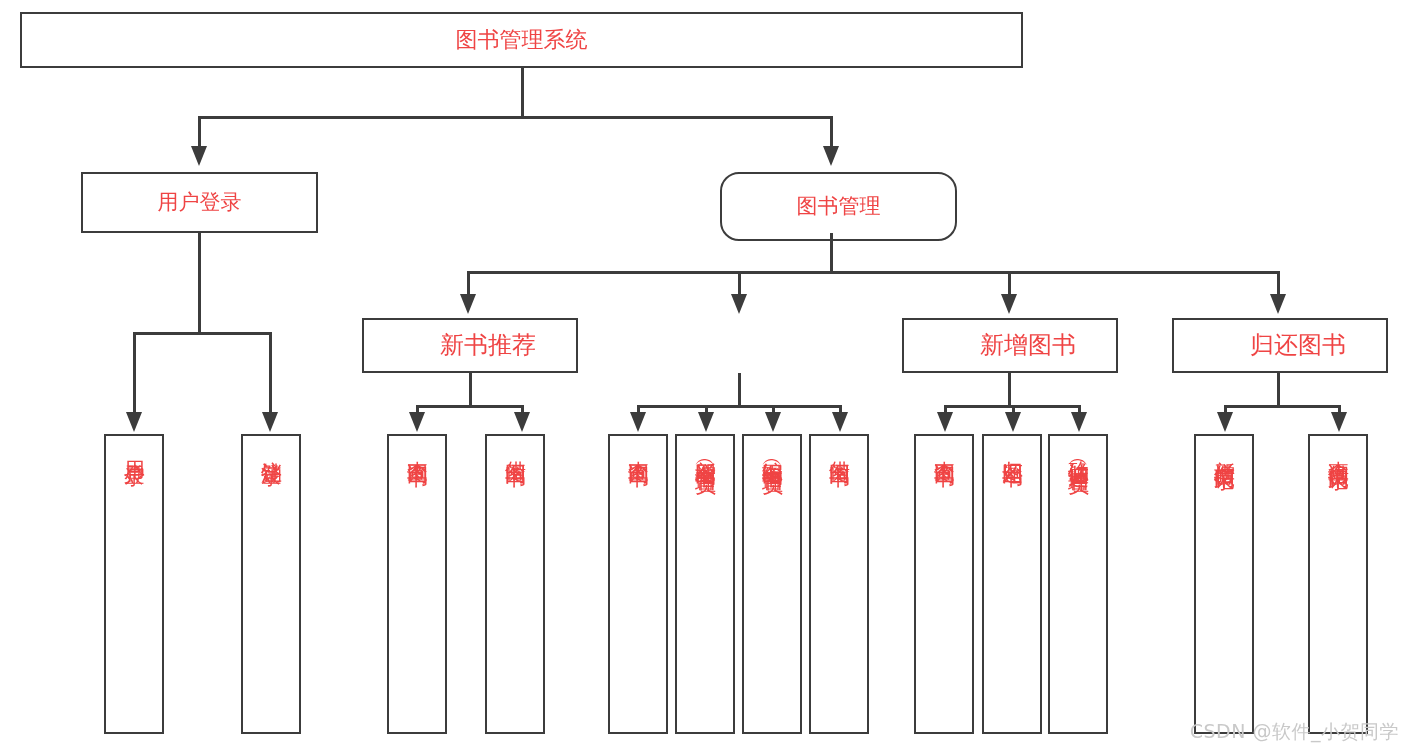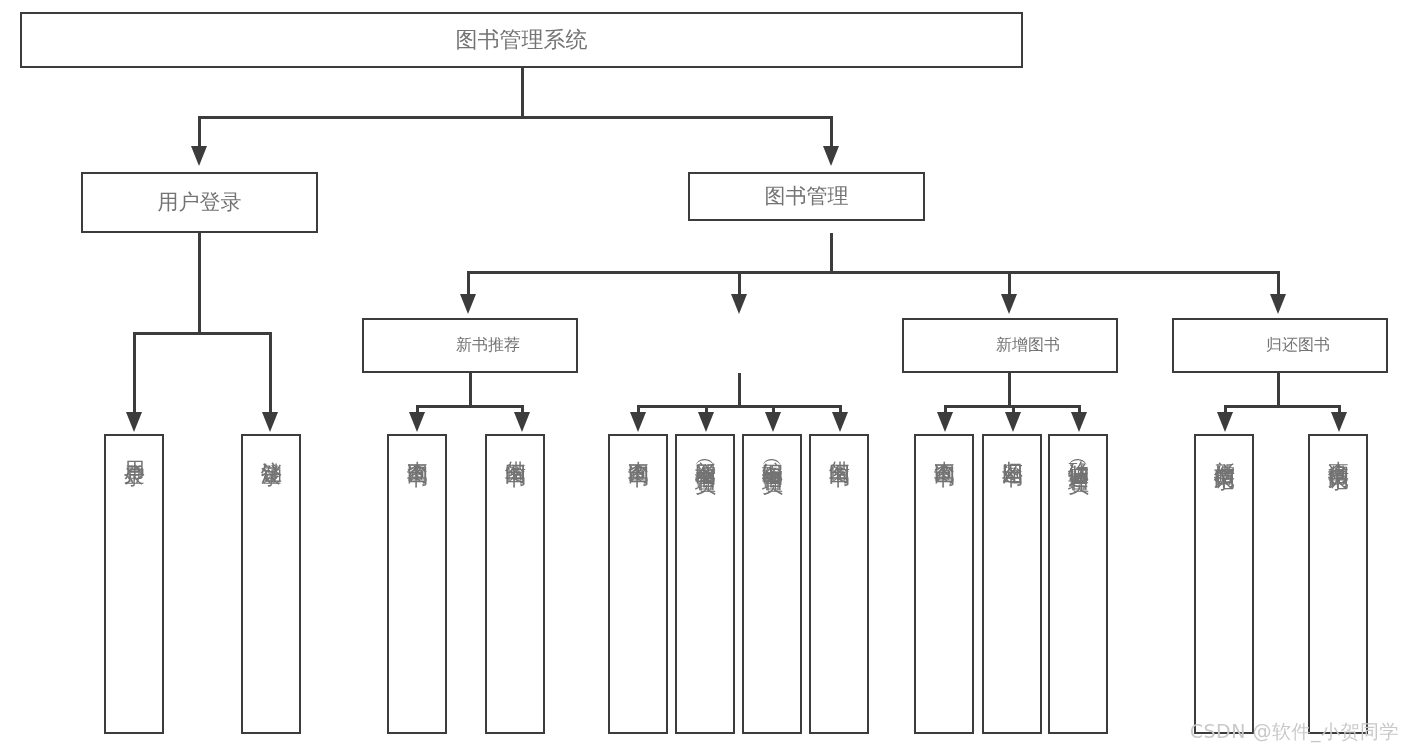--- a/index.html
+++ b/index.html
@@ -19,32 +19,32 @@
   }
   
   .node {
     position: absolute;
     box-sizing: border-box;
     border: 2.5px solid #3c3c3c;
     background: #ffffff;
     display: flex;
     align-items: center;
     justify-content: center;
-    color: #737373;
+    color: #ef4444;
     line-height: 1.15;
     text-align: center;
   }
   .node.root {
     font-size: 22px;
   }
   .node.lvl1 {
     font-size: 21px;
   }
   .node.lvl2 {
-    font-size: 16px;
+    font-size: 24px;
     padding-left: 36px;
   }
   
   .node.leaf {
     font-size: 21px;
     padding: 8px 0;
     align-items: flex-start;
   }
   .node.leaf .vtext {
     writing-mode: vertical-rl;
@@ -93,21 +93,21 @@
   <div class="hline" style="left:198px; top:116px; width:634px;"></div>
   <div class="vline" style="left:198px; top:116px; height:30px;"></div>
   <div class="vline" style="left:830px; top:116px; height:30px;"></div>
   <div class="arrow" style="left:191px; top:146px;"></div>
   <div class="arrow" style="left:823px; top:146px;"></div>
 
   <div class="node lvl1" style="left:81px; top:172px; width:237px; height:61px;">
     <span>用户登录</span>
   </div>
 
-  <div class="node lvl1" style="left:688px; top:172px; width:237px; height:49px;">
+  <div class="node lvl1" style="left:720px; top:172px; width:237px; height:69px;border-radius:19px;">
     <span>图书管理</span>
   </div>
 
   <div class="vline" style="left:198px; top:233px; height:101px;"></div>
   <div class="hline" style="left:133px; top:332px; width:138px;"></div>
   <div class="vline" style="left:133px; top:332px; height:82px;"></div>
   <div class="vline" style="left:269px; top:332px; height:82px;"></div>
   <div class="arrow" style="left:126px; top:412px;"></div>
   <div class="arrow" style="left:262px; top:412px;"></div>
 

